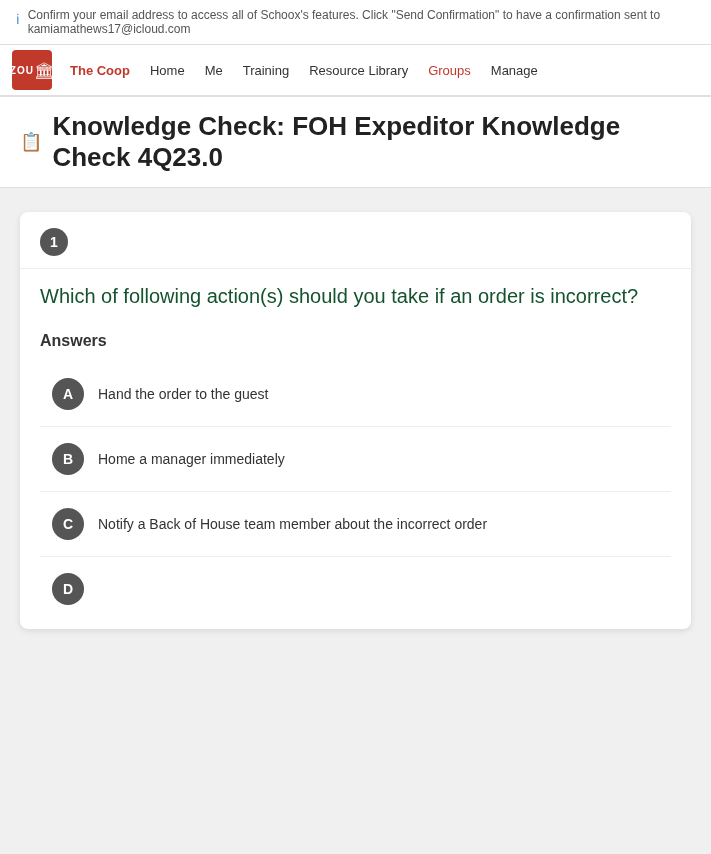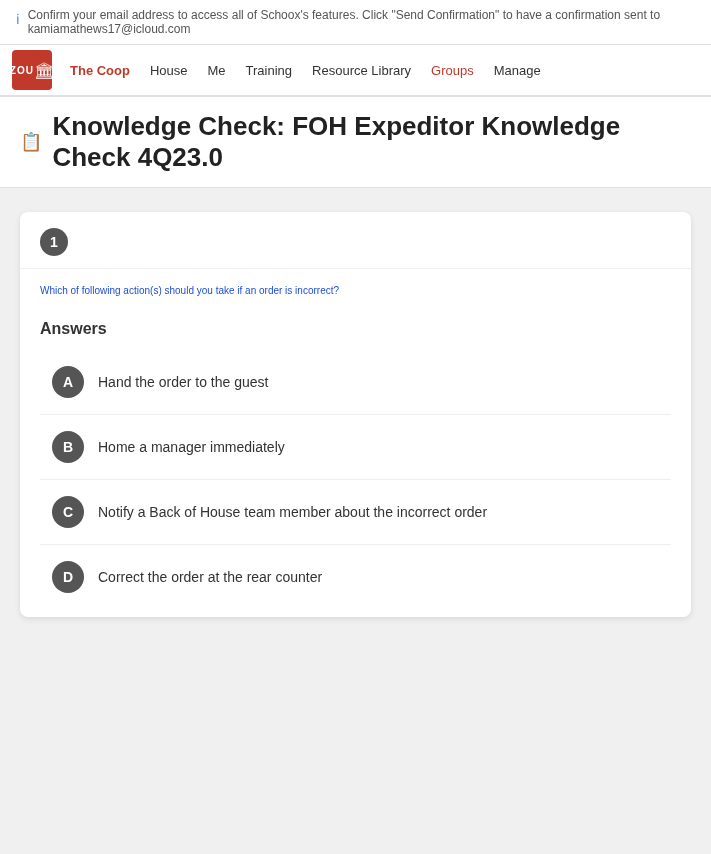--- a/index.html
+++ b/index.html
@@ -142,22 +142,22 @@
       justify-content: center;
       flex-shrink: 0;
     }
     .question-title {
       font-size: 17px;
       font-weight: bold;
       color: #333;
     }
     .question-body {
       padding: 16px 36px 8px 20px;
-      font-size: 10px;
-      color: #1d4ed8;
+      font-size: 20px;
+      color: #14532d;
     }
 
     
     .answers-section {
       padding: 16px 20px 8px 20px;
     }
     .answers-label {
       font-size: 16px;
       font-weight: bold;
       color: #333;
@@ -203,21 +203,21 @@
   <span>Confirm your email address to access all of Schoox's features. Click "Send Confirmation" to have a confirmation sent to kamiamathews17@icloud.com</span>
 </div>
 
 <nav class="nav-bar">
   <div class="nav-logo">
     <span class="logo-top">ZOU</span>
     <span class="logo-icon">🏛</span>
   </div>
   <ul class="nav-links">
       <li class="active">The Coop</li>
-      <li>House</li>
+      <li>Home</li>
       <li>Me</li>
       <li>Training</li>
       <li>Resource Library</li>
       <li class="highlight">Groups</li>
       <li>Manage</li>
     </ul>
 </nav>
 
 <div class="page-header">
   <div class="page-title-row">
@@ -248,18 +248,17 @@
         <span class="answer-text">Home a manager immediately</span>
       </div>
 
       <div class="answer-option">
         <div class="answer-badge badge-c">C</div>
         <span class="answer-text">Notify a Back of House team member about the incorrect order</span>
       </div>
 
       <div class="answer-option">
         <div class="answer-badge badge-d">D</div>
-        <span class="answer-text">Correct the order at the rear counter</span>
       </div>
     </div>
 
   </div>
 </div>
 
 </body></html>

